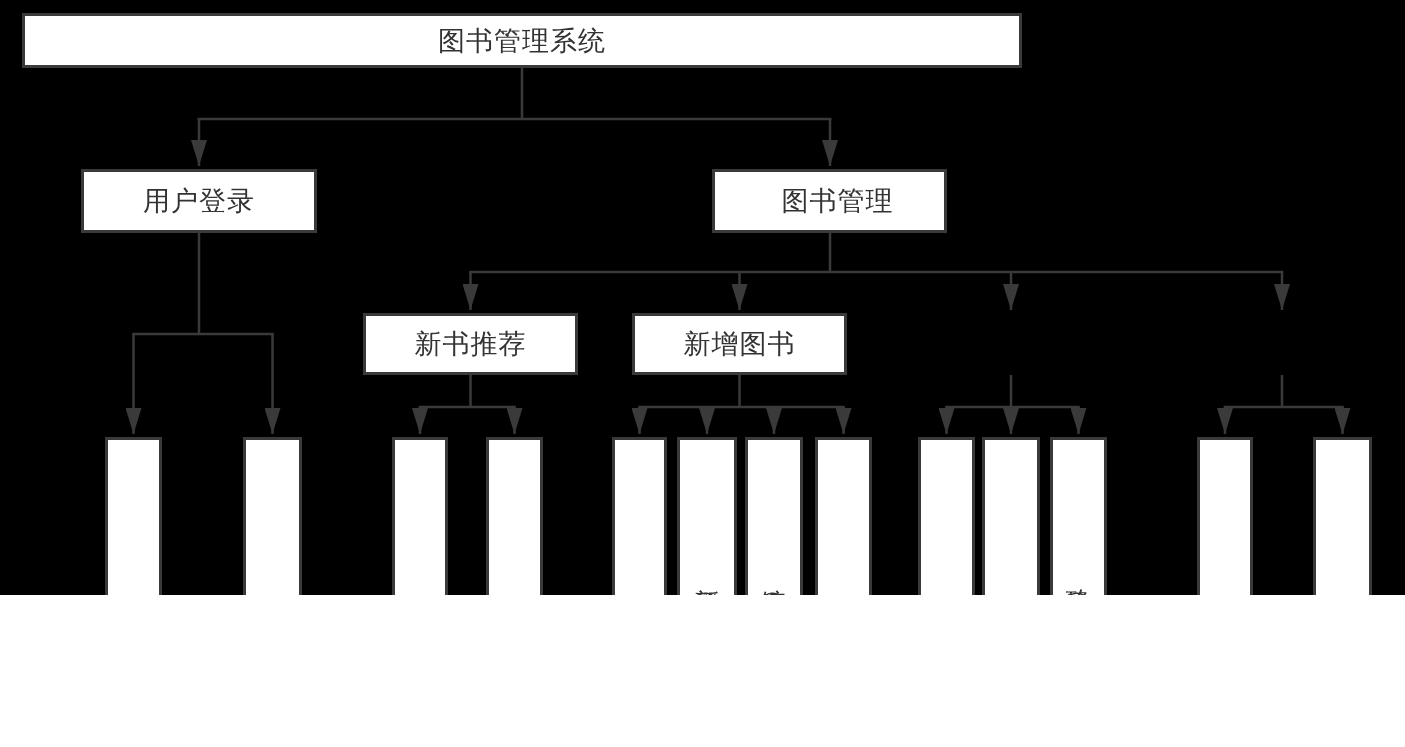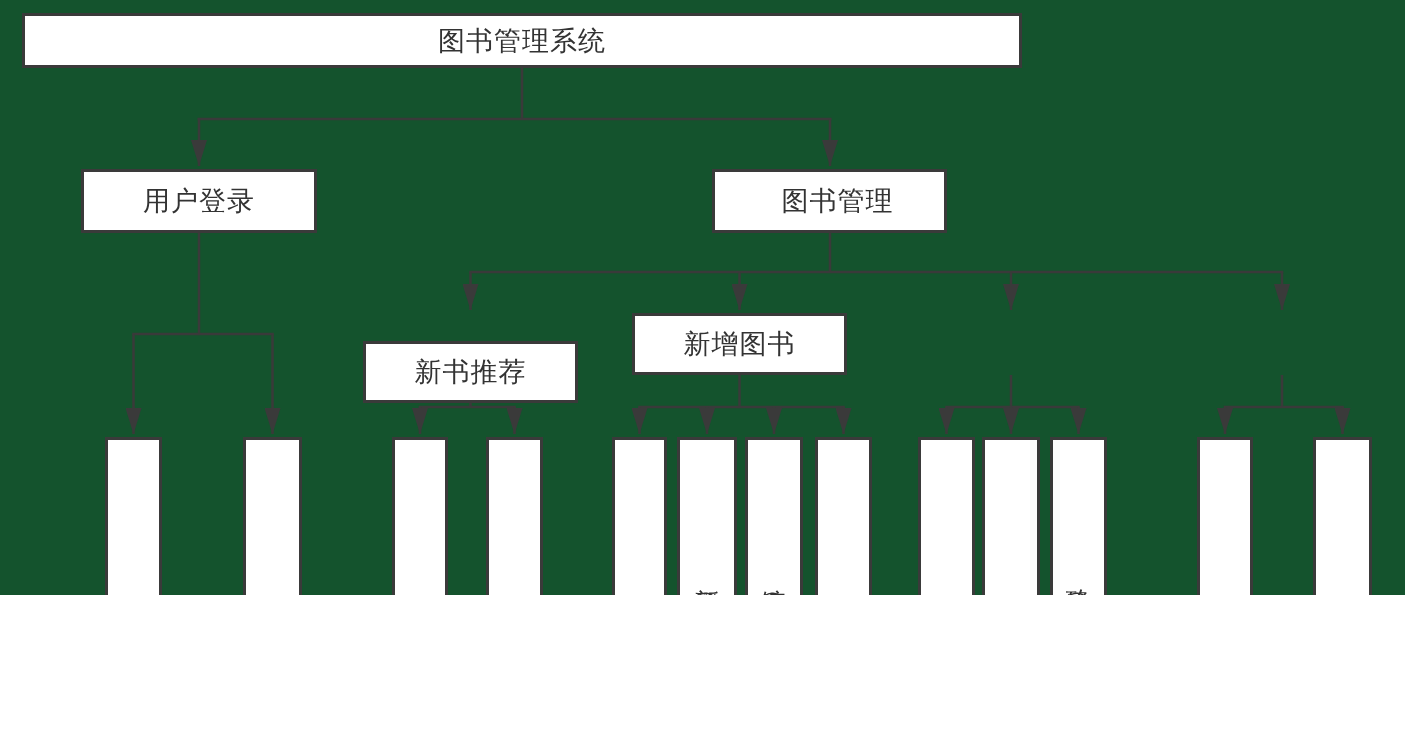--- a/index.html
+++ b/index.html
@@ -5,21 +5,21 @@
   html, body {
     margin: 0;
     padding: 0;
     background: #ffffff;
     font-family: "Liberation Sans", sans-serif;
   }
   .canvas {
     position: relative;
     width: 1405px;
     height: 595px;
-    background: #14532d;
+    background: #000000;
     overflow: hidden;
   }
   .connector-svg {
     position: absolute;
     left: 0; top: 0;
     width: 1405px;
     height: 747px;
     z-index: 1;
   }
   .node {
@@ -110,21 +110,21 @@
       <line x1="1225" y1="407" x2="1225" y2="434" marker-end="url(#arrow)"></line>
       <line x1="1342.5" y1="407" x2="1342.5" y2="434" marker-end="url(#arrow)"></line>
     </g>
   </svg>
 
   <div class="node hbox" style="left:22px; top:13px; width:1000px; height:55px;">图书管理系统</div>
 
   <div class="node hbox" style="left:81px; top:169px; width:236px; height:64px;">用户登录</div>
   <div class="node hbox" style="left:712px; top:169px; width:235px; height:64px;padding-left:16px;">图书管理</div>
 
-  <div class="node hbox" style="left:363px; top:313px; width:215px; height:62px;margin-top:28px;">新书推荐</div>
+  <div class="node hbox" style="left:363px; top:313px; width:215px; height:62px;">新书推荐</div>
   <div class="node hbox" style="left:632px; top:313px; width:215px; height:62px;">新增图书</div>
 
   <div class="node vbox" style="left:105px; top:437px; width:57px; height:298px;">用户登录</div>
   <div class="node vbox" style="left:243px; top:437px; width:59px; height:298px;">注销登录</div>
 
   <div class="node vbox" style="left:392px; top:437px; width:56px; height:298px;">查询图书</div>
   <div class="node vbox" style="left:486px; top:437px; width:57px; height:298px;">借阅图书</div>
 
   <div class="node vbox" style="left:612px; top:437px; width:55px; height:298px;">查询图书</div>
   <div class="node vbox" style="left:677px; top:437px; width:60px; height:298px;">新增图书（管理员）</div>

